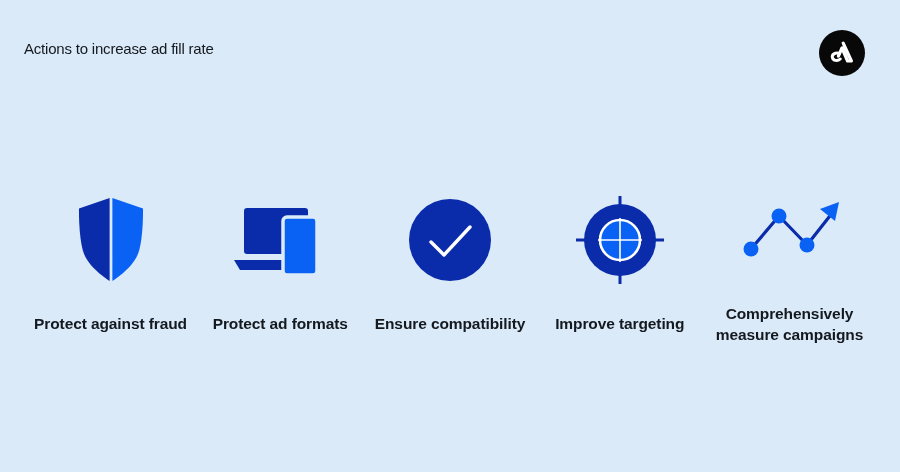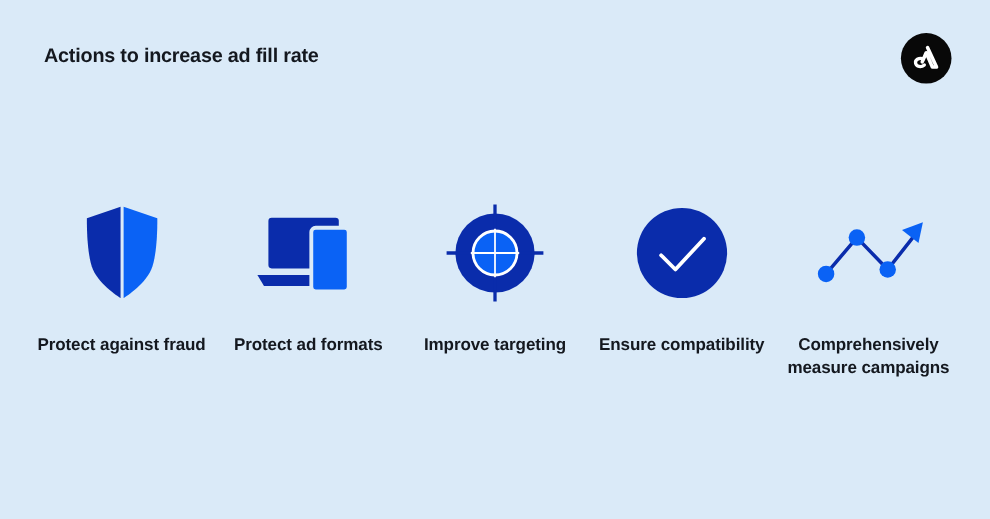--- a/index.html
+++ b/index.html
@@ -15,24 +15,24 @@
   }
   .infographic {
     position: relative;
     width: 900px;
     height: 472px;
     background: #daeaf8;
     box-sizing: border-box;
   }
   .page-title {
     position: absolute;
-    left: 40px;
+    left: 24px;
     top: 40px;
-    font-size: 18px;
-    font-weight: bold;
+    font-size: 15px;
+    font-weight: normal;
     color: #14181f;
     letter-spacing: -0.2px;
     white-space: nowrap;
   }
   .brand-logo {
     position: absolute;
     right: 35px;
     top: 30px;
     width: 46px;
     height: 46px;
@@ -42,21 +42,21 @@
     align-items: center;
     justify-content: center;
   }
   .items-row {
     position: absolute;
     left: 27px;
     top: 180px;
     width: 846px;
     display: flex;
     flex-direction: row;
-    align-items: flex-start;
+    align-items: center;
     justify-content: space-between;
   }
   .item {
     width: 167px;
     display: flex;
     flex-direction: column;
     align-items: center;
   }
   .item-icon {
     height: 100px;
@@ -108,40 +108,40 @@
           <rect x="14" y="8" width="64" height="46" rx="3" fill="#0a2cab"></rect>
           <path d="M4 60 H88 L82 70 H10 Z" fill="#0a2cab"></path>
           <rect x="53" y="17" width="34" height="58" rx="4" fill="#0a62f5" stroke="#daeaf8" stroke-width="3.5"></rect>
         </svg>
       </div>
       <div class="item-label">Protect ad formats</div>
     </div>
 
     <div class="item">
       <div class="item-icon">
+        <svg width="84" height="84" viewBox="0 0 84 84">
+          <circle cx="42" cy="42" r="41" fill="#0a2cab"></circle>
+          <path d="M23 44 L36 57 L62 29" fill="none" stroke="#ffffff" stroke-width="3.4" stroke-linecap="round" stroke-linejoin="round"></path>
+        </svg>
+      </div>
+      <div class="item-label">Ensure compatibility</div>
+    </div>
+
+    <div class="item">
+      <div class="item-icon">
         <svg width="96" height="96" viewBox="0 0 96 96">
           <circle cx="48" cy="48" r="36" fill="#0a2cab"></circle>
           <line x1="48" y1="4" x2="48" y2="92" stroke="#0a2cab" stroke-width="3"></line>
           <line x1="4" y1="48" x2="92" y2="48" stroke="#0a2cab" stroke-width="3"></line>
           <circle cx="48" cy="48" r="20" fill="#0a62f5" stroke="#ffffff" stroke-width="2.6"></circle>
           <line x1="48" y1="26" x2="48" y2="70" stroke="#ffffff" stroke-width="1.6"></line>
           <line x1="26" y1="48" x2="70" y2="48" stroke="#ffffff" stroke-width="1.6"></line>
         </svg>
       </div>
       <div class="item-label">Improve targeting</div>
-    </div>
-
-    <div class="item">
-      <div class="item-icon">
-        <svg width="84" height="84" viewBox="0 0 84 84">
-          <circle cx="42" cy="42" r="41" fill="#0a2cab"></circle>
-          <path d="M23 44 L36 57 L62 29" fill="none" stroke="#ffffff" stroke-width="3.4" stroke-linecap="round" stroke-linejoin="round"></path>
-        </svg>
-      </div>
-      <div class="item-label">Ensure compatibility</div>
     </div>
 
     <div class="item">
       <div class="item-icon">
         <svg width="110" height="72" viewBox="0 0 110 72">
           <polyline points="16,55 44,22 72,51 98,18" fill="none" stroke="#0a2cab" stroke-width="3.2" stroke-linecap="round" stroke-linejoin="round"></polyline>
           <path d="M104 8 L85 15 L100 27 Z" fill="#0a62f5"></path>
           <circle cx="16" cy="55" r="7.5" fill="#0a62f5"></circle>
           <circle cx="44" cy="22" r="7.5" fill="#0a62f5"></circle>
           <circle cx="72" cy="51" r="7.5" fill="#0a62f5"></circle>

